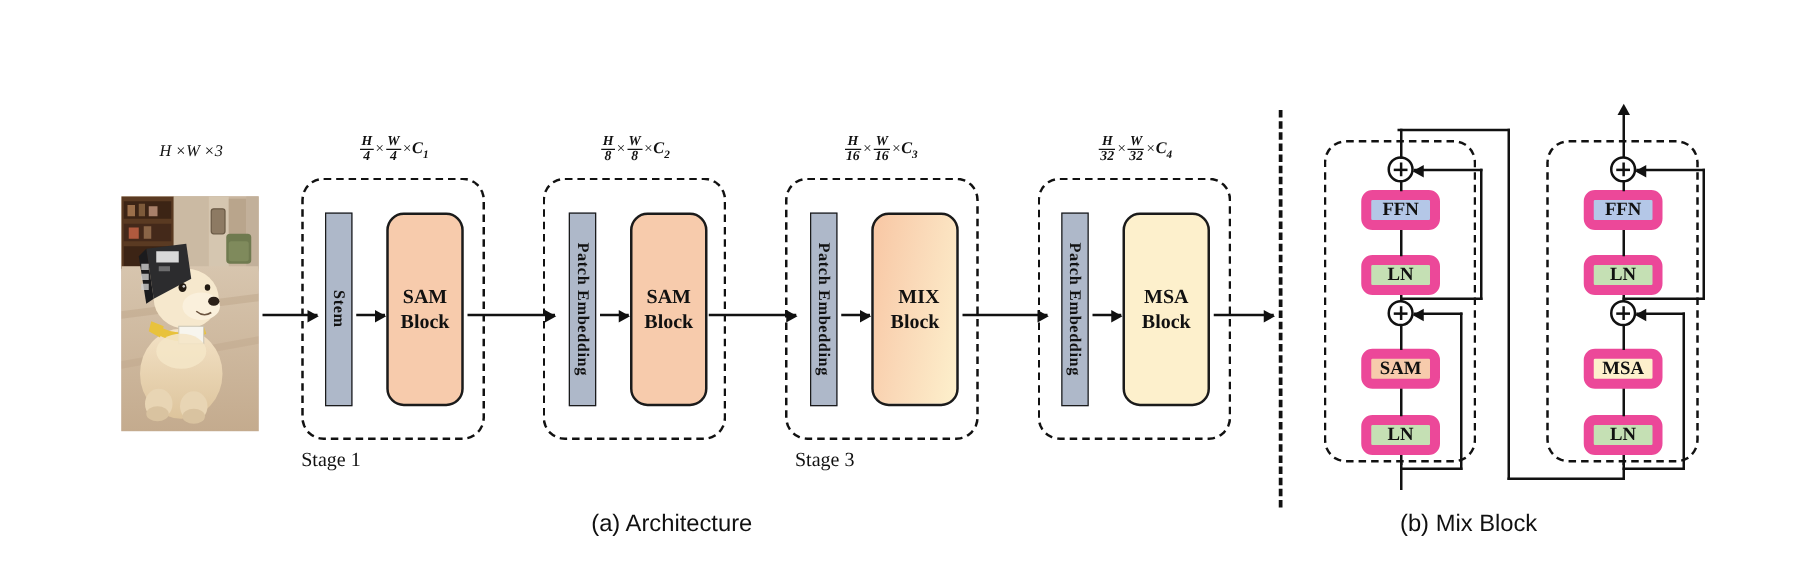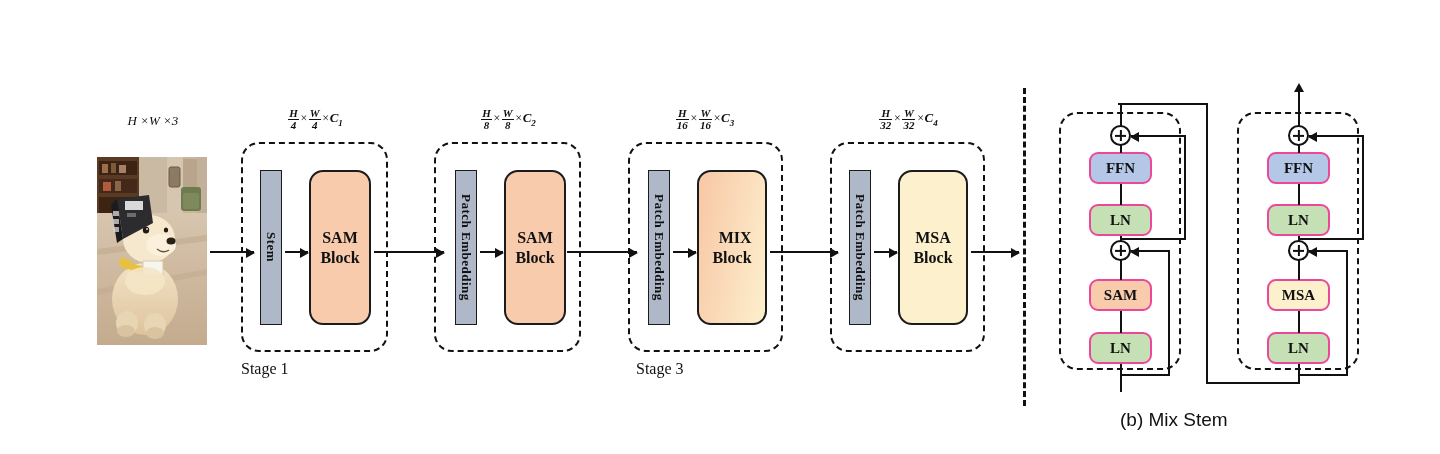--- a/index.html
+++ b/index.html
@@ -108,21 +108,21 @@
   
   .caption{
     font-family:"Liberation Sans",sans-serif;
     font-size:19px;
     color:#111;
     white-space:nowrap;
   }
 
   
   .sbox{
-    border:2px solid #ec4899;
+    border:8px solid #ec4899;
     border-radius:9px;
     box-sizing:border-box;
     display:flex;align-items:center;justify-content:center;
     font-family:"Liberation Serif",serif;
     font-weight:bold;
     font-size:15px;
     color:#111;
   }
   .fill-ln{background:#C5E0B4;}
   .fill-ffn{background:#B4C7E7;}
@@ -414,17 +414,20 @@
   <div class="abs varrow" style="left:1298px;top:136px;height:17px;"></div>
 
   <div class="abs plus" style="left:1288px;top:125px;width:21px;height:21px;"></div>
 
   <div class="abs hline" style="left:1298px;top:238px;width:66px;"></div>
   <div class="abs vline" style="left:1362px;top:135px;height:105px;"></div>
   <div class="abs hline leftarrow" style="left:1309px;top:135px;width:55px;"></div>
 
   <div class="abs varrow" style="left:1298px;top:92px;height:34px;"></div>
 
+  <div class="abs caption" style="left:473px;top:409px;">
+    <span>(a) Architecture</span>
+  </div>
   <div class="abs caption" style="left:1120px;top:409px;">
-    <span>(b) Mix Stem</span>
+    <span>(b) Mix Block</span>
   </div>
 
 </div>
 
 </body></html>

